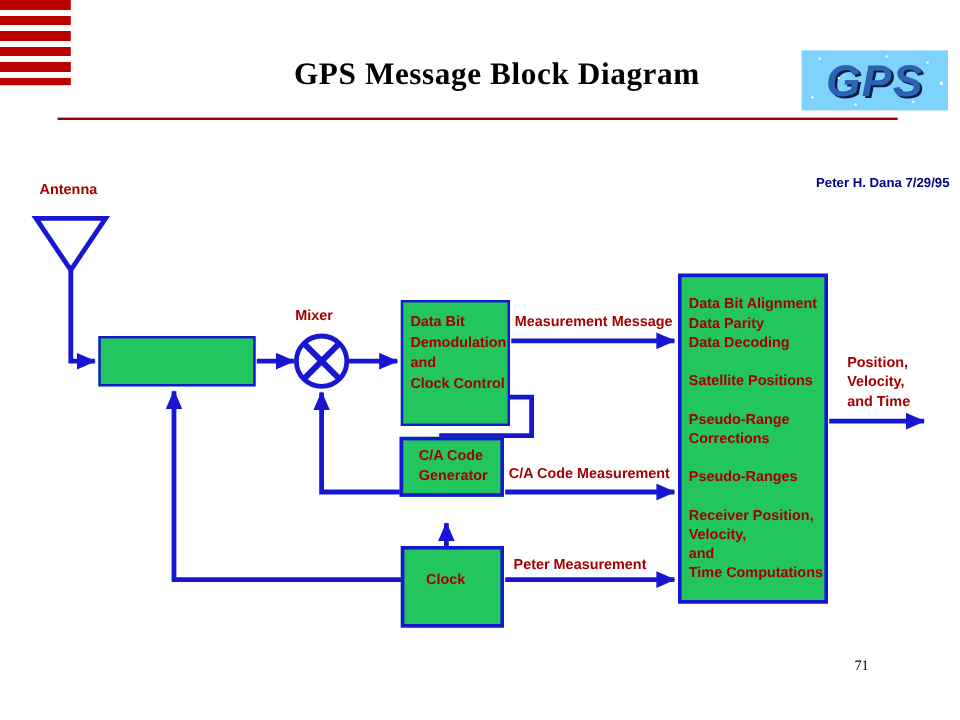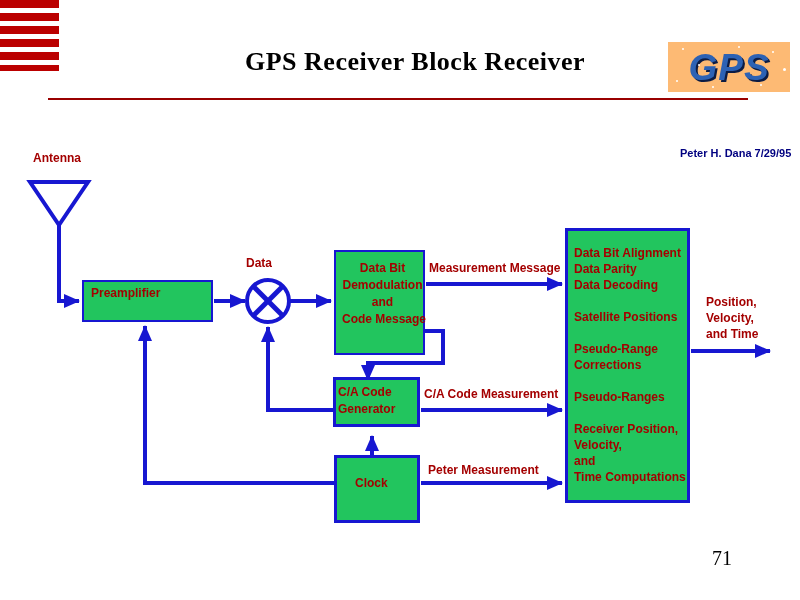--- a/index.html
+++ b/index.html
@@ -11,21 +11,21 @@
   .flag{
     position:absolute;left:0;top:0;width:59px;height:71px;
     background:repeating-linear-gradient(to bottom,#bb0000 0 8px,#ffffff 8px 13px);
   }
   .title{
     position:absolute;left:245px;top:47px;
     font-family:"Liberation Serif",serif;font-weight:bold;font-size:26px;color:#000000;
     white-space:nowrap;letter-spacing:0.5px;
   }
   .logo{
-    position:absolute;left:668px;top:42px;width:122px;height:50px;background:#fdba74;
+    position:absolute;left:668px;top:42px;width:122px;height:50px;background:#7dd3fc;
     display:flex;align-items:center;justify-content:center;
   }
   .logo-text{
     font-family:"Liberation Sans",sans-serif;font-weight:bold;font-style:italic;
     font-size:37px;color:#2d62b4;letter-spacing:1px;line-height:1;
     text-shadow:2px 2px 0 #0c1c44;
   }
   .star{position:absolute;width:2px;height:2px;background:#ffffff;border-radius:50%;}
   .star:nth-of-type(1){left:14px;top:6px;}
   .star:nth-of-type(2){left:70px;top:4px;}
@@ -35,54 +35,54 @@
   .star:nth-of-type(6){left:92px;top:42px;}
   .star:nth-of-type(7){left:115px;top:26px;width:3px;height:3px;}
   .star:nth-of-type(8){left:30px;top:22px;}
   .separator{position:absolute;left:48px;top:98px;width:700px;height:2px;background:#990000;}
   .author{
     position:absolute;left:680px;top:147px;font-size:11px;font-weight:bold;color:#000080;
     white-space:nowrap;
   }
   .page-number{
     position:absolute;left:712px;top:547px;font-family:"Liberation Serif",serif;
-    font-size:20px;color:#000000;
+    font-size:12px;color:#000000;
   }
   
   #connector-layer{position:absolute;left:0;top:0;z-index:1;}
   .dbox{
     position:absolute;z-index:2;background:#22c55e;border:2px solid #1717d1;
     color:#a40000;font-weight:bold;font-size:12px;box-sizing:border-box;
   }
   .dbox .tl div,.dlabel .tl div{min-height:16px;line-height:16px;white-space:nowrap;}
   .box-preamp{left:82px;top:280px;width:131px;height:42px;padding:3px 0 0 7px;}
   .box-databit{left:334px;top:250px;width:91px;height:105px;padding:8px 0 0 6px;}
-  .box-databit .tl div{min-height:17px;line-height:17px;text-align:center;}
-  .box-cacode{left:333px;top:377px;width:87px;height:50px;border-width:3px;padding:4px 0 0 2px;}
+  .box-databit .tl div{min-height:17px;line-height:17px;}
+  .box-cacode{left:333px;top:364px;width:87px;height:50px;border-width:3px;padding:4px 0 0 13px;}
   .box-cacode .tl div{min-height:17px;line-height:17px;}
   .box-clock{left:334px;top:455px;width:86px;height:68px;border-width:3px;padding:17px 0 0 18px;}
   .box-processing{left:565px;top:228px;width:125px;height:275px;border-width:3px;padding:14px 0 0 6px;}
   .dlabel{
     position:absolute;z-index:2;color:#a40000;font-weight:bold;font-size:12px;
     white-space:nowrap;line-height:14px;
   }
   .lbl-antenna{left:33px;top:151px;}
   .lbl-mixer{left:246px;top:256px;}
   .lbl-navmsg{left:429px;top:261px;}
   .lbl-cameas{left:424px;top:387px;}
   .lbl-timemeas{left:428px;top:463px;}
   .lbl-pvt{left:706px;top:294px;}
 </style>
 </head>
 <body>
 
 <div id="slide">
 
   <div class="flag"></div>
-  <div class="title">GPS Receiver Block Receiver</div>
+  <div class="title">GPS Message Block Diagram</div>
   <div class="logo">
     <span class="star"></span>
     <span class="star"></span>
     <span class="star"></span>
     <span class="star"></span>
     <span class="star"></span>
     <span class="star"></span>
     <span class="star"></span>
     <span class="star"></span>
     <span class="logo-text">GPS</span>
@@ -125,29 +125,28 @@
       <g>
         <circle cx="268" cy="301" r="21" fill="#ffffff"></circle>
         <line x1="253" y1="286" x2="283" y2="316" stroke-width="5"></line>
         <line x1="253" y1="316" x2="283" y2="286" stroke-width="5"></line>
       </g>
     </g>
   </svg>
 
   <div class="dbox box-preamp">
     <div class="tl">
-        <div>Preamplifier</div>
       </div>
   </div>
   <div class="dbox box-databit">
     <div class="tl">
         <div>Data Bit</div>
         <div>Demodulation</div>
         <div>and</div>
-        <div>Code Message</div>
+        <div>Clock Control</div>
       </div>
   </div>
   <div class="dbox box-cacode">
     <div class="tl">
         <div>C/A Code</div>
         <div>Generator</div>
       </div>
   </div>
   <div class="dbox box-clock">
     <div class="tl">
@@ -168,21 +167,21 @@
         <div>Pseudo-Ranges</div>
         <div>&nbsp;</div>
         <div>Receiver Position,</div>
         <div>Velocity,</div>
         <div>and</div>
         <div>Time Computations</div>
       </div>
   </div>
 
   <div class="dlabel lbl-antenna">Antenna</div>
-  <div class="dlabel lbl-mixer">Data</div>
+  <div class="dlabel lbl-mixer">Mixer</div>
   <div class="dlabel lbl-navmsg">Measurement Message</div>
   <div class="dlabel lbl-cameas">C/A Code Measurement</div>
   <div class="dlabel lbl-timemeas">Peter Measurement</div>
   <div class="dlabel lbl-pvt">
     <div class="tl">
         <div>Position,</div>
         <div>Velocity,</div>
         <div>and Time</div>
       </div>
   </div>

